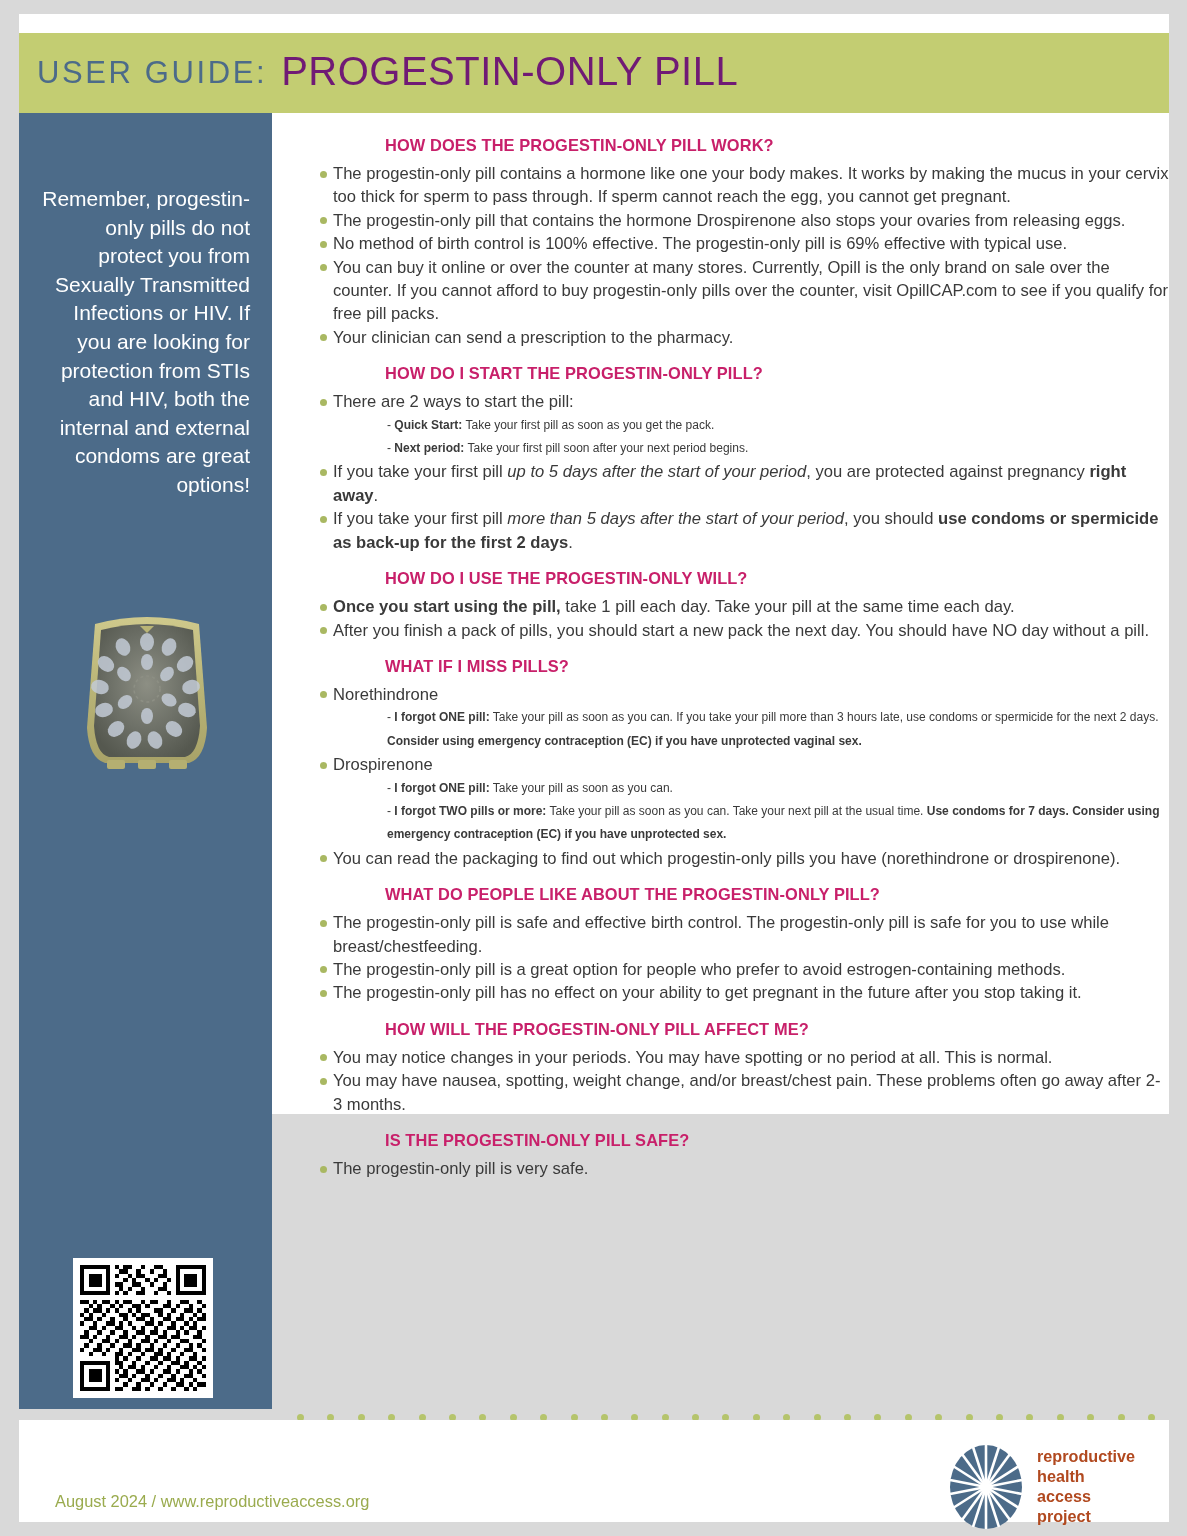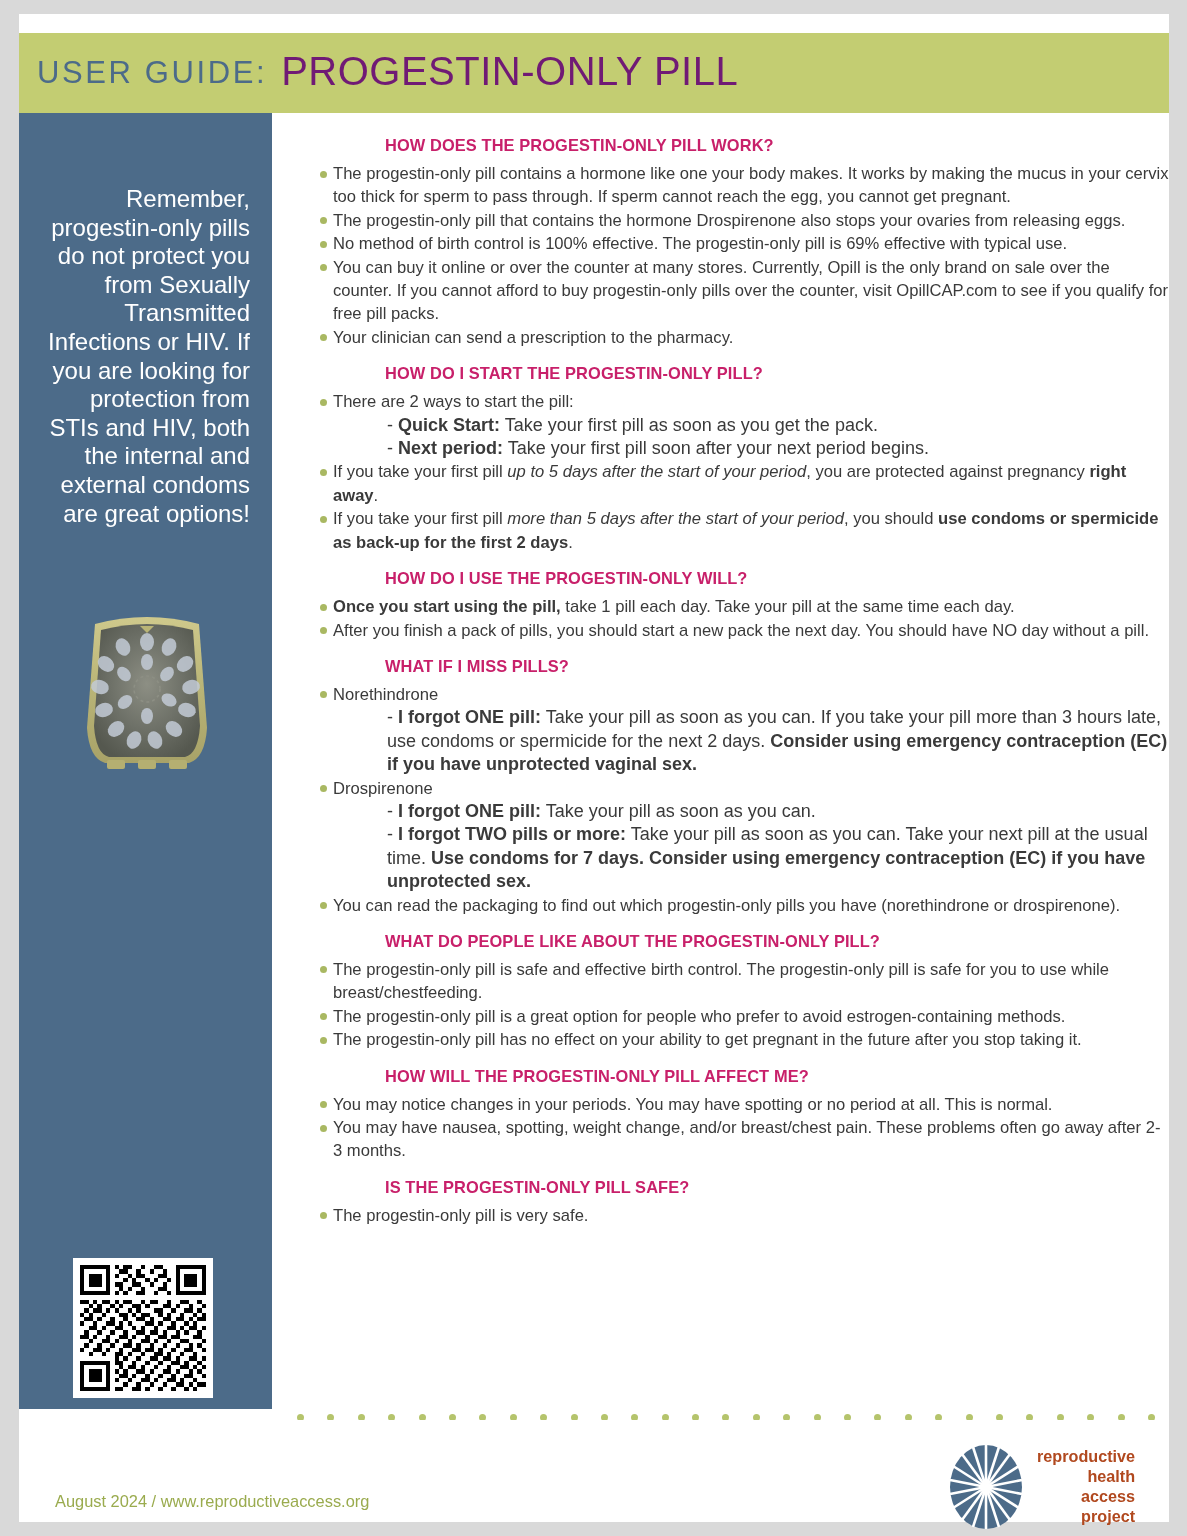--- a/index.html
+++ b/index.html
@@ -5,21 +5,21 @@
   * { box-sizing: border-box; margin: 0; padding: 0; }
   html, body {
     width: 1187px; height: 1536px;
     background: #d9d9d9;
     font-family: "Liberation Sans", sans-serif;
     overflow: hidden;
   }
   #page {
     position: absolute;
     left: 19px; top: 14px;
-    width: 1150px; height: 1508px;
+    width: 1150px; height: 1100px;
     background: #ffffff;
   }
 
   
   #header {
     position: absolute; left: 0; top: 19px;
     width: 1150px; height: 80px;
     background: #c3cd72;
     display: flex; align-items: center;
   }
@@ -37,21 +37,21 @@
   }
 
   
   #sidebar {
     position: absolute; left: 0; top: 99px;
     width: 253px; height: 1296px;
     background: #4c6b89;
   }
   #sidebar .note {
     color: #ffffff;
-    font-size: 24px;
+    font-size: 21px;
     line-height: 28.6px;
     text-align: right;
     padding: 72px 22px 0 22px;
     font-family: "Liberation Sans", sans-serif;
   }
   #pillpack-wrap {
     position: absolute; left: 58px; top: 495px;
     width: 140px; height: 168px;
   }
   #qr-wrap {
@@ -92,21 +92,21 @@
     content: "";
     position: absolute;
     left: 23px; top: 8.5px;
     width: 7px; height: 7px;
     border-radius: 50%;
     background: #a9b862;
   }
   .sub {
     display: block;
     padding-left: 54px;
-    font-size: 18px;
+    font-size: 12px;
     line-height: 23.4px;
   }
   b { font-weight: bold; }
   i { font-style: italic; }
 
   
   #dots {
     position: absolute; left: 278px; top: 1398px;
     width: 872px; height: 10px;
     display: flex; align-items: center;
@@ -134,21 +134,20 @@
     display: flex; align-items: center;
   }
   #logo .mark { width: 74px; height: 86px; }
   #logo .words {
     margin-left: 14px;
     color: #b1491f;
     font-size: 16.2px;
     line-height: 19.8px;
     font-weight: bold;
     font-family: "Liberation Sans", sans-serif;
-    text-align: right;
   }
 </style>
 </head>
 <body>
 
 <div id="page">
 
   <div id="header">
     <span class="guide-label">USER GUIDE:</span>
     <span class="guide-title">PROGESTIN-ONLY PILL</span>

